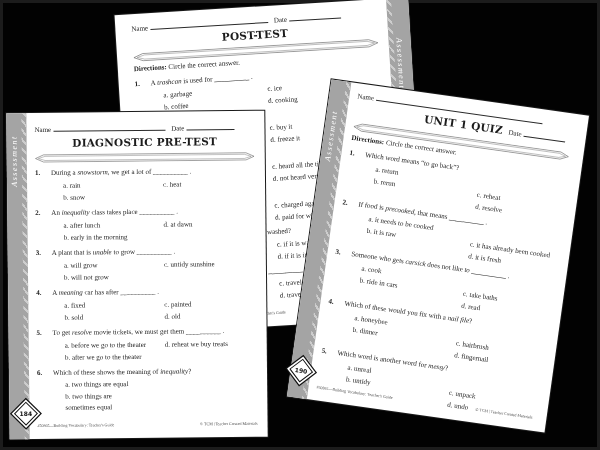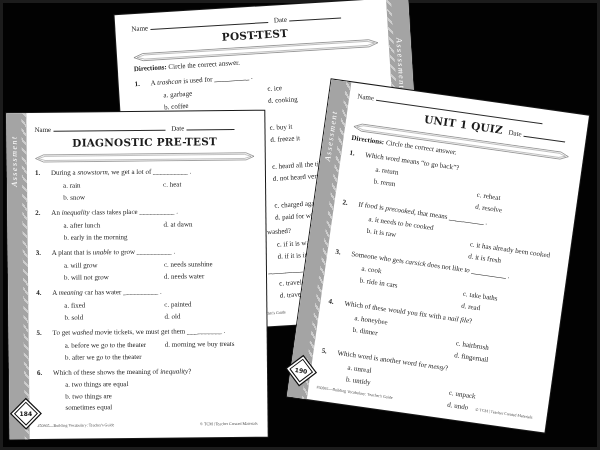--- a/index.html
+++ b/index.html
@@ -248,51 +248,50 @@
 
           <div class="q">
             <span class="qnum">3.</span>
             <div class="stem"><span>A plant that is </span><i>unable</i><span> to grow __________ .</span></div>
             <div class="opts">
               <div class="col colab">
                 <div class="opt">a. will grow</div>
                 <div class="opt">b. will not grow</div>
               </div>
               <div class="col colcd">
-                <div class="opt">c. needs sunshine</div>
-                <div class="opt">d. needs water</div>
+                <div class="opt">c. untidy sunshine</div>
               </div>
             </div>
           </div>
 
           <div class="q">
             <span class="qnum">4.</span>
-            <div class="stem"><span>A </span><i>meaning</i><span> car has water __________ .</span></div>
+            <div class="stem"><span>A </span><i>meaning</i><span> car has after __________ .</span></div>
             <div class="opts">
               <div class="col colab">
                 <div class="opt">a. fixed</div>
                 <div class="opt">b. sold</div>
               </div>
               <div class="col colcd">
                 <div class="opt">c. painted</div>
                 <div class="opt">d. old</div>
               </div>
             </div>
           </div>
 
           <div class="q">
             <span class="qnum">5.</span>
-            <div class="stem"><span>To get </span><i>washed</i><span> movie tickets, we must get them __________ .</span></div>
+            <div class="stem"><span>To get </span><i>resolve</i><span> movie tickets, we must get them __________ .</span></div>
             <div class="opts">
               <div class="col colab">
                 <div class="opt">a. before we go to the theater</div>
                 <div class="opt">b. after we go to the theater</div>
               </div>
               <div class="col colcd">
-                <div class="opt">d. morning we buy treats</div>
+                <div class="opt">d. reheat we buy treats</div>
               </div>
             </div>
           </div>
 
           <div class="q">
             <span class="qnum">6.</span>
             <div class="stem"><span>Which of these shows the meaning of </span><i>inequality</i><span>?</span></div>
             <div class="opts">
               <div class="col colab">
                 <div class="opt">a. two things are equal</div>

